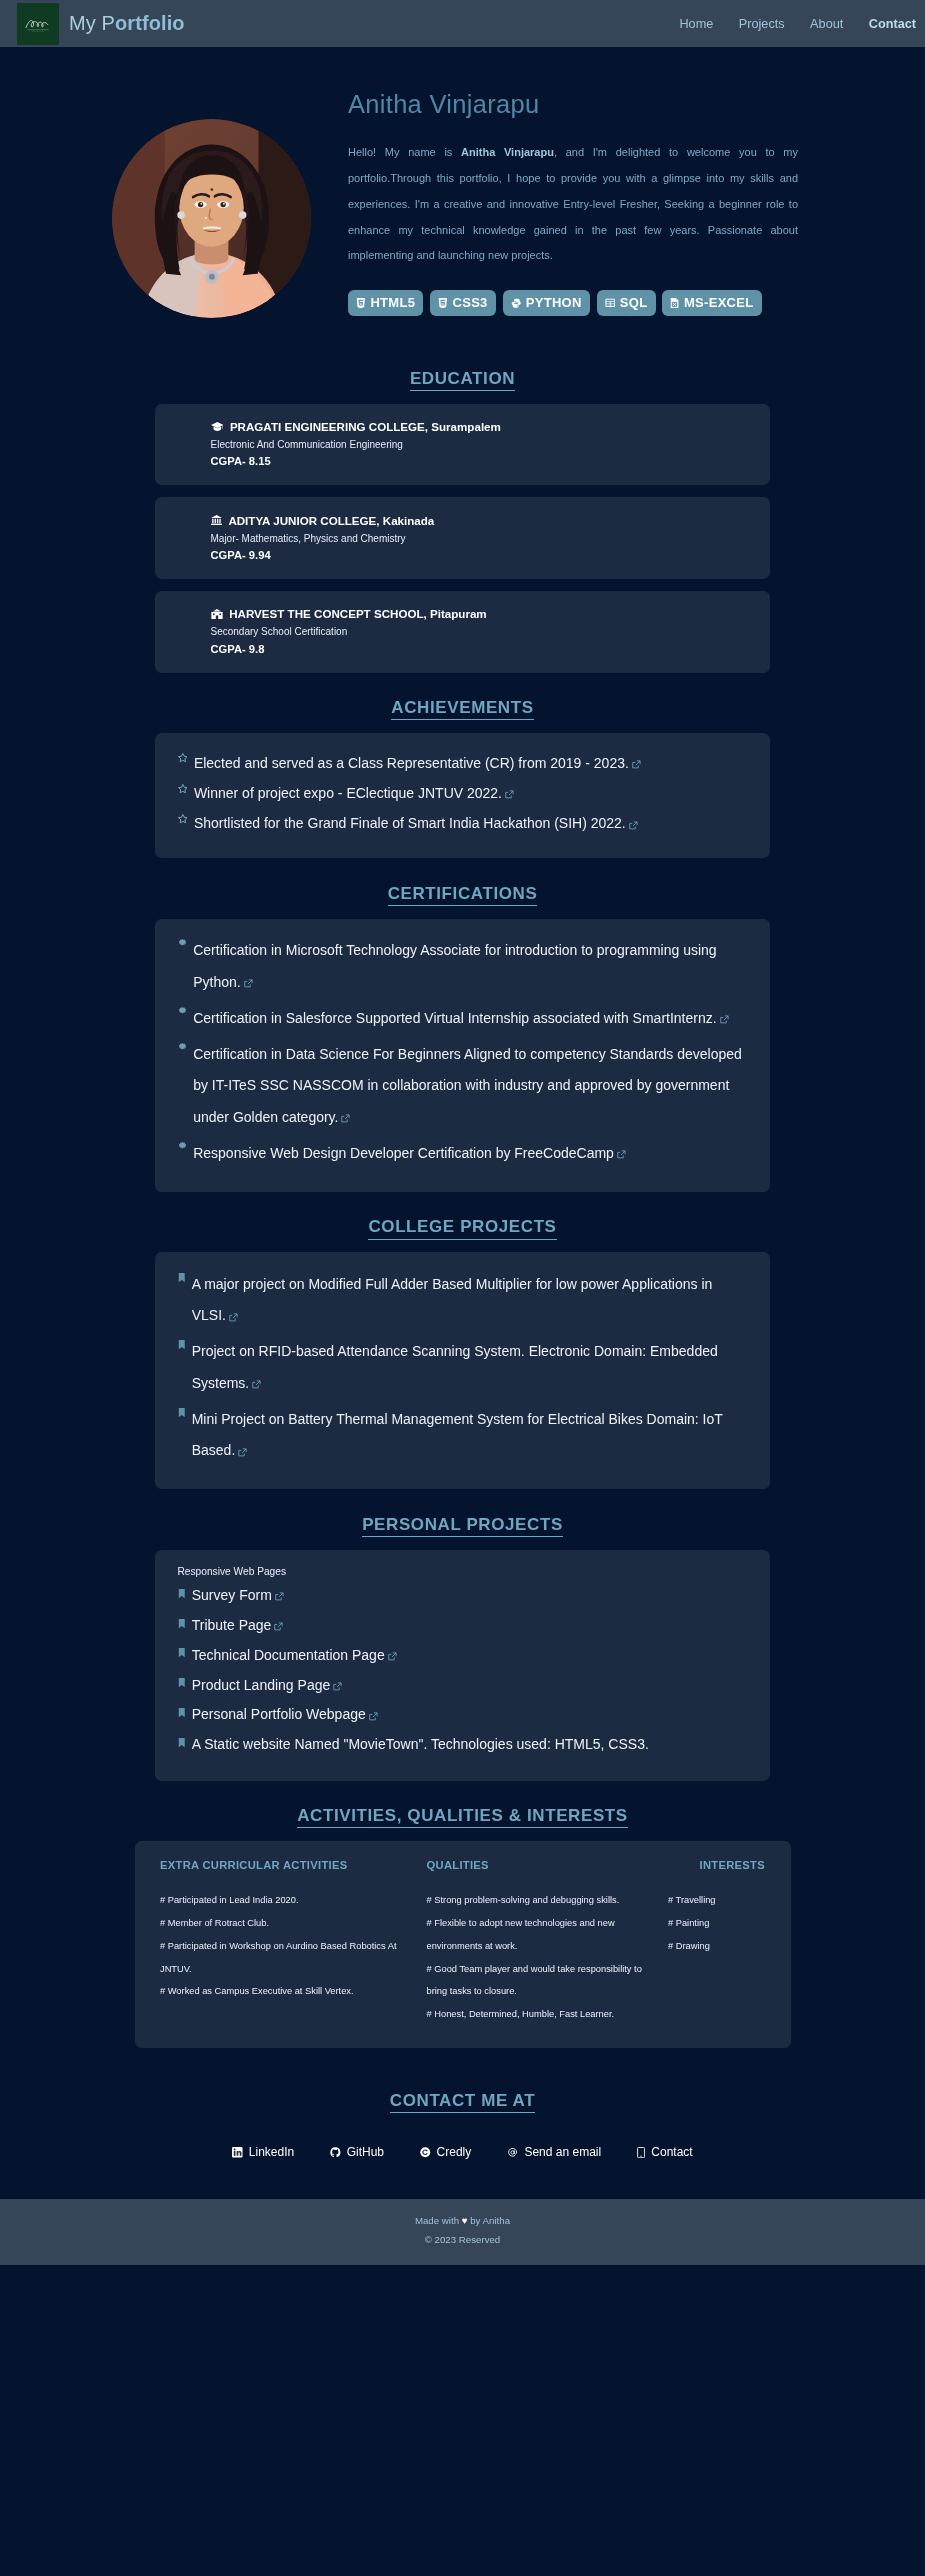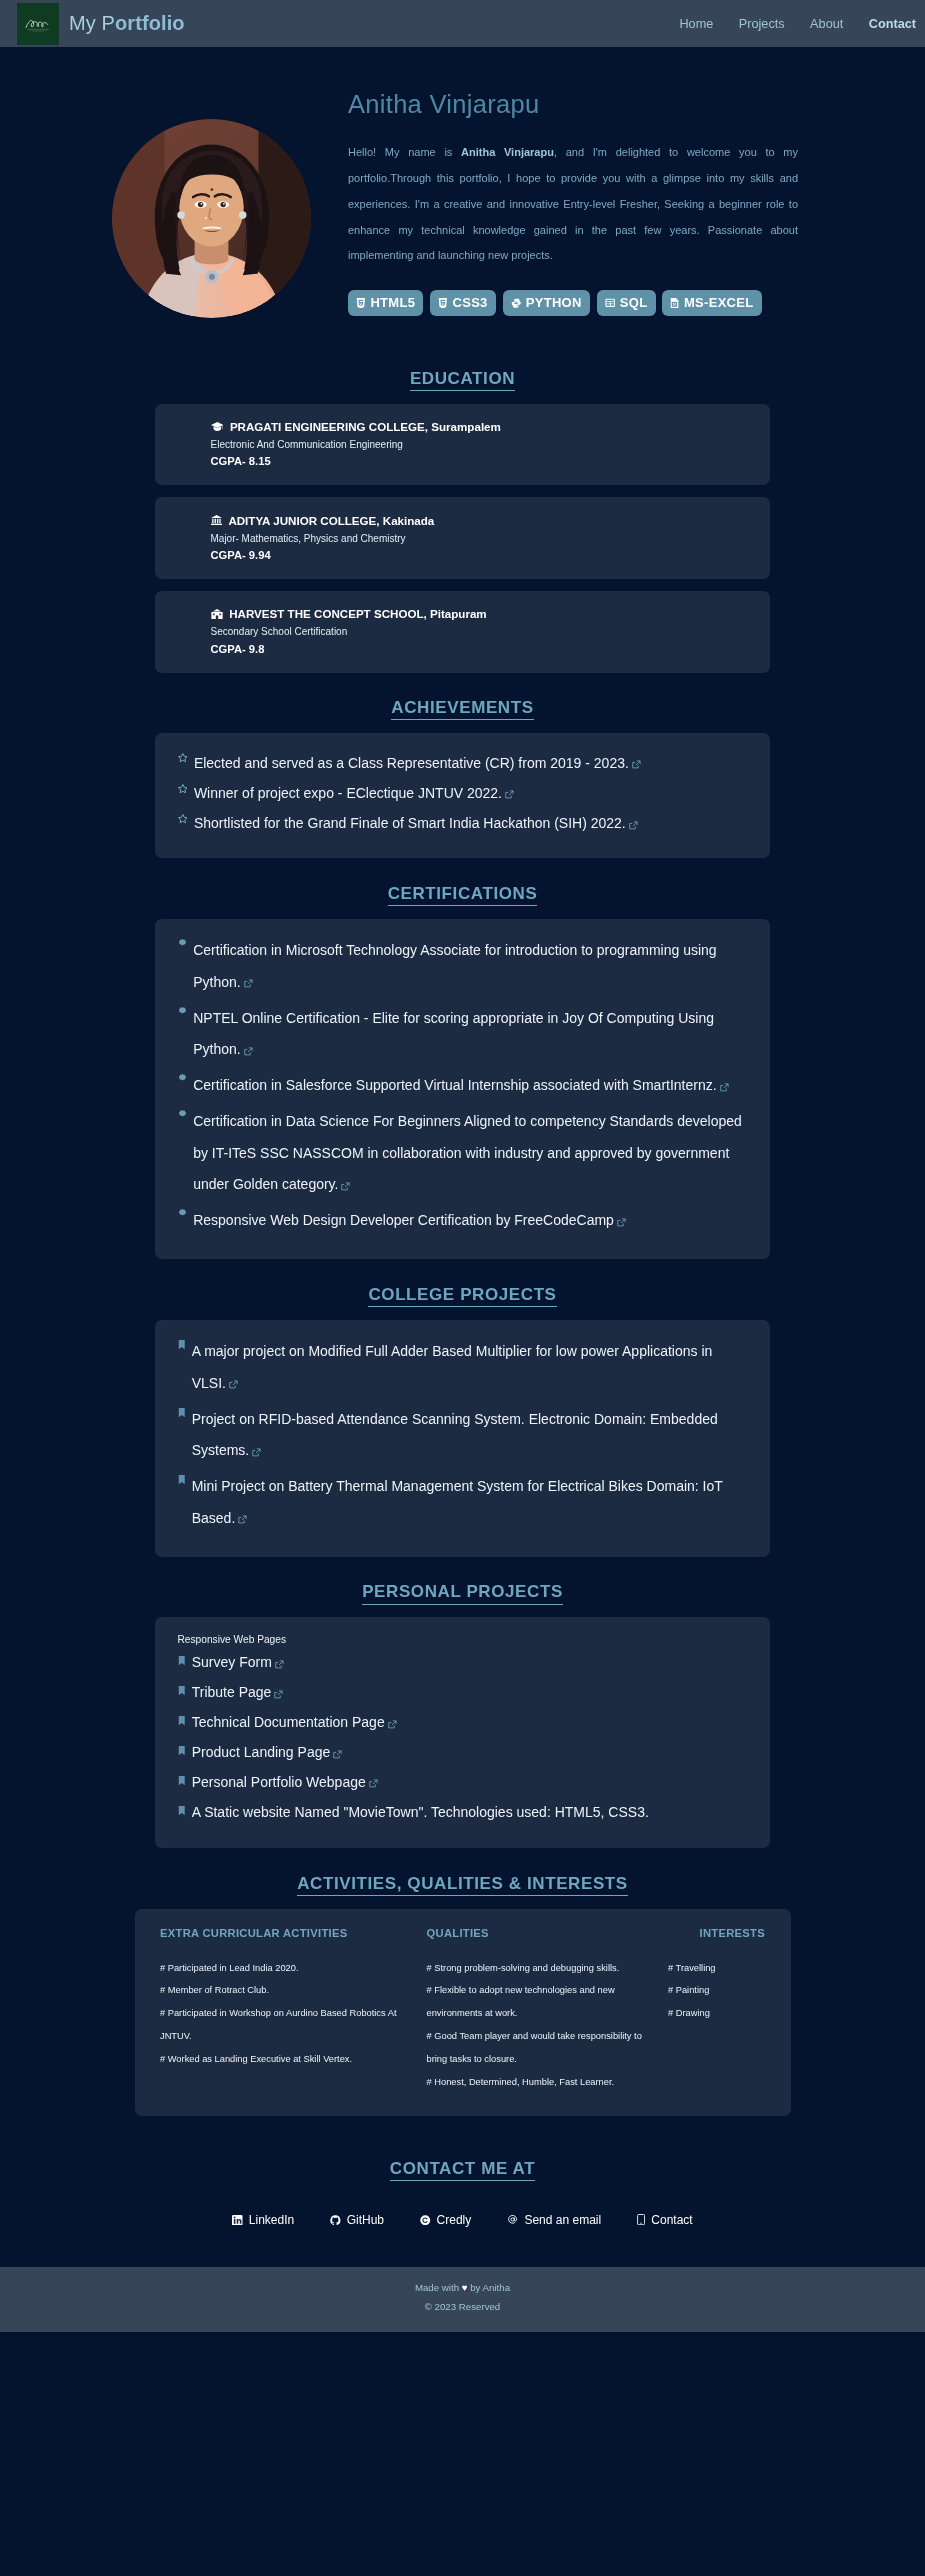--- a/index.html
+++ b/index.html
@@ -477,31 +477,20 @@
               <path d="M1 3.2h3.4M1 3.2v7.3h7.3V7.2" stroke="#6fa7c0" stroke-width="1.1" fill="none"></path>
               <path d="M6.4 1.2h4.4v4.4M10.8 1.2L5.4 6.6" stroke="#6fa7c0" stroke-width="1.1" fill="none"></path>
             </svg></span></span>
     </div>
     <div class="li">
       <span class="ico">
           <svg width="9" height="9" viewBox="0 0 12 12">
             <path d="M6 0l1.3 1 1.6-.3.5 1.6 1.5.8-.8 1.4.5 1.6-1.6.5-.6 1.5-1.6-.4L6 9l-.8-1.3-1.6.4-.6-1.5L1.4 6l.5-1.6L1.1 3l1.5-.8.5-1.6L4.7 1z" fill="#6b9cb3"></path>
           </svg>
         </span>
-      <span class="txt"><span>NPTEL Online Certification - Elite for scoring appropriate in Joy Of Computing Using Python.</span><span class="ext"><svg width="9" height="9" viewBox="0 0 12 12">
-              <path d="M1 3.2h3.4M1 3.2v7.3h7.3V7.2" stroke="#6fa7c0" stroke-width="1.1" fill="none"></path>
-              <path d="M6.4 1.2h4.4v4.4M10.8 1.2L5.4 6.6" stroke="#6fa7c0" stroke-width="1.1" fill="none"></path>
-            </svg></span></span>
-    </div>
-    <div class="li">
-      <span class="ico">
-          <svg width="9" height="9" viewBox="0 0 12 12">
-            <path d="M6 0l1.3 1 1.6-.3.5 1.6 1.5.8-.8 1.4.5 1.6-1.6.5-.6 1.5-1.6-.4L6 9l-.8-1.3-1.6.4-.6-1.5L1.4 6l.5-1.6L1.1 3l1.5-.8.5-1.6L4.7 1z" fill="#6b9cb3"></path>
-          </svg>
-        </span>
       <span class="txt"><span>Certification in Salesforce Supported Virtual Internship associated with SmartInternz.</span><span class="ext"><svg width="9" height="9" viewBox="0 0 12 12">
               <path d="M1 3.2h3.4M1 3.2v7.3h7.3V7.2" stroke="#6fa7c0" stroke-width="1.1" fill="none"></path>
               <path d="M6.4 1.2h4.4v4.4M10.8 1.2L5.4 6.6" stroke="#6fa7c0" stroke-width="1.1" fill="none"></path>
             </svg></span></span>
     </div>
     <div class="li">
       <span class="ico">
           <svg width="9" height="9" viewBox="0 0 12 12">
             <path d="M6 0l1.3 1 1.6-.3.5 1.6 1.5.8-.8 1.4.5 1.6-1.6.5-.6 1.5-1.6-.4L6 9l-.8-1.3-1.6.4-.6-1.5L1.4 6l.5-1.6L1.1 3l1.5-.8.5-1.6L4.7 1z" fill="#6b9cb3"></path>
           </svg>
@@ -635,21 +624,21 @@
 </div>
 
 <div class="sec-title"><span>ACTIVITIES, QUALITIES &amp; INTERESTS</span></div>
 <div class="wrap-wide">
   <div class="aqi-card">
     <div class="aqi-col-1">
       <div class="aqi-h">EXTRA CURRICULAR ACTIVITIES</div>
       <div class="aqi-item"># Participated in Lead India 2020.</div>
       <div class="aqi-item"># Member of Rotract Club.</div>
       <div class="aqi-item"># Participated in Workshop on Aurdino Based Robotics At JNTUV.</div>
-      <div class="aqi-item"># Worked as Landing Executive at Skill Vertex.</div>
+      <div class="aqi-item"># Worked as Campus Executive at Skill Vertex.</div>
     </div>
     <div class="aqi-col-2">
       <div class="aqi-h">QUALITIES</div>
       <div class="aqi-item"># Strong problem-solving and debugging skills.</div>
       <div class="aqi-item"># Flexible to adopt new technologies and new environments at work.</div>
       <div class="aqi-item"># Good Team player and would take responsibility to bring tasks to closure.</div>
       <div class="aqi-item"># Honest, Determined, Humble, Fast Learner.</div>
     </div>
     <div class="aqi-col-3">
       <div class="aqi-h">INTERESTS</div>

